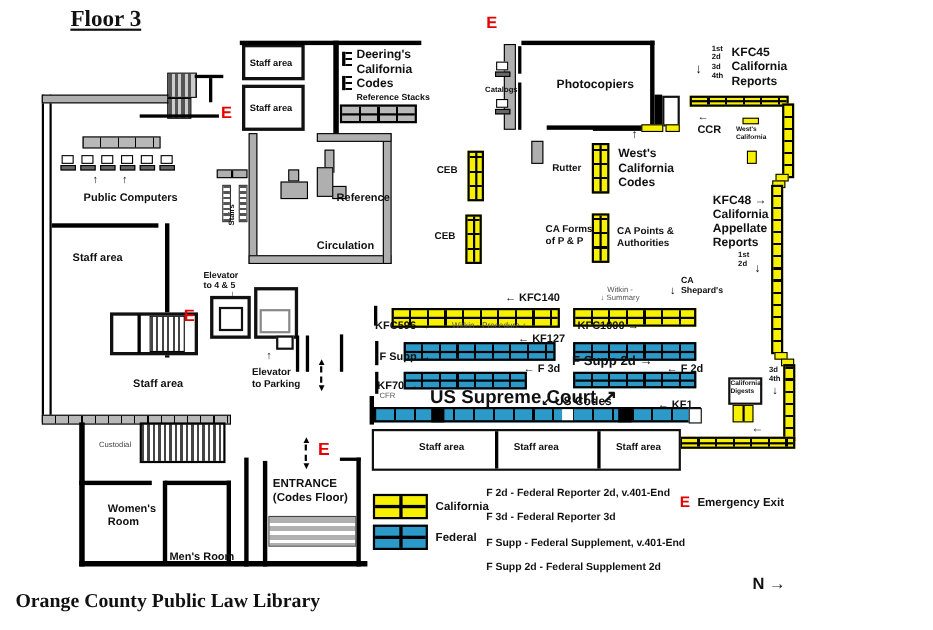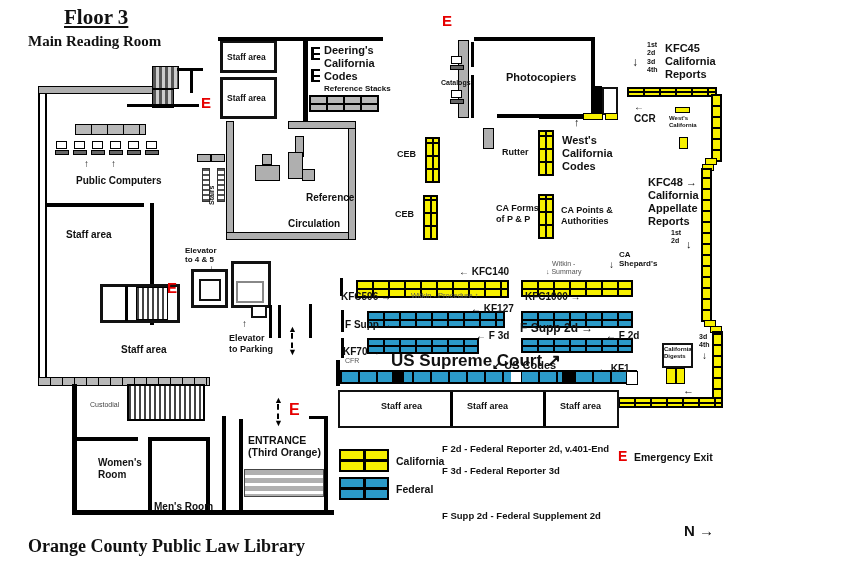--- a/index.html
+++ b/index.html
@@ -39,22 +39,21 @@
   .varrow{position:absolute;display:flex;flex-direction:column;align-items:center;line-height:6px;font-size:9px;color:#000;font-weight:bold;}
   .varrow .dash{width:0;border-left:2px dashed #000;height:15px;margin:1px 0;}
   .vert{writing-mode:vertical-rl;transform:rotate(180deg);}
 </style>
 </head>
 <body>
 
 <div id="map">
 
   <div class="lbl serif" style="left:64px;top:5px;font-size:21px;text-decoration:underline;">Floor 3</div>
-  <div class="lbl serif" style="left:28px;top:33px;font-size:15px;">Main Reading Room</div>
-  <div class="lbl serif" style="left:28px;top:536px;font-size:18px;">Orange County Public Law Library</div>
+  <div class="lbl serif" style="left:14px;top:536px;font-size:18px;">Orange County Public Law Library</div>
 
   <div class="cavity" style="left:38px;top:86px;width:9px;height:298px;"></div>
   <div class="gw" style="left:38px;top:86px;width:117px;height:8px;"></div>
   <div class="hatchs" style="left:152px;top:66px;width:27px;height:23px;"></div>
   <div class="hatchs" style="left:152px;top:89px;width:22px;height:19px;"></div>
   <div class="w" style="left:127px;top:104px;width:72px;height:3px;"></div>
   <div class="w" style="left:177px;top:68px;width:26px;height:3px;"></div>
   <div class="w" style="left:190px;top:71px;width:3px;height:22px;"></div>
   <div class="eexit" style="left:201px;top:94px;font-size:15px;">E</div>
 
@@ -154,21 +153,21 @@
 Authorities</div>
 
   <div class="gw" style="left:226px;top:121px;width:8px;height:119px;"></div>
   <div class="gw" style="left:226px;top:232px;width:130px;height:8px;"></div>
   <div class="gw" style="left:348px;top:121px;width:8px;height:119px;"></div>
   <div class="gw" style="left:288px;top:121px;width:68px;height:8px;"></div>
   <div class="gw" style="left:262px;top:154px;width:10px;height:11px;"></div>
   <div class="gw" style="left:255px;top:165px;width:25px;height:16px;"></div>
   <div class="gw" style="left:288px;top:152px;width:15px;height:27px;"></div>
   <div class="gw" style="left:302px;top:169px;width:13px;height:12px;"></div>
-  <div class="lbl" style="left:259px;top:192px;font-size:10px;padding-left:47px;">Reference</div>
+  <div class="lbl" style="left:259px;top:175px;font-size:10px;padding-left:47px;">Reference</div>
   <div class="lbl" style="left:288px;top:218px;font-size:10px;">Circulation</div>
 
   <div class="gw" style="left:197px;top:154px;width:28px;height:8px;background-image:linear-gradient(#000,#000);background-size:2px 100%;background-position:50% 0;background-repeat:no-repeat;"></div>
   <div class="hatchh" style="left:202px;top:168px;width:8px;height:34px;"></div>
   <div class="hatchh" style="left:217px;top:168px;width:8px;height:34px;"></div>
   <div class="lbl vert" style="left:208px;top:167px;font-size:7px;height:38px;">Stairs</div>
 
   <div class="gseg" style="left:75px;top:124px;width:71px;height:11px;"></div>
   <div class="pc" style="left:55px;top:141px;">
       <div class="scr"></div>
@@ -281,21 +280,21 @@
   <div class="w" style="left:239px;top:419px;width:4px;height:96px;"></div>
   <div class="w" style="left:324px;top:416px;width:4px;height:99px;"></div>
   <div class="w" style="left:309px;top:416px;width:19px;height:3px;"></div>
   <div class="varrow" style="left:274px;top:397px;">
     <span>▲</span>
       <span class="dash"></span>
       <span>▼</span>
   </div>
   <div class="eexit" style="left:289px;top:401px;font-size:16px;">E</div>
   <div class="lbl" style="left:248px;top:434px;font-size:10.5px;">ENTRANCE
-(Third Orange)</div>
+(Codes Floor)</div>
   <div class="steps" style="left:244px;top:469px;width:80px;height:28px;"></div>
 
   <div class="gseg" style="left:38px;top:377px;width:172px;height:9px;background-image:repeating-linear-gradient(90deg,transparent 0 11px,#000 11px 12px);"></div>
   <div class="w" style="left:72px;top:384px;width:5px;height:131px;"></div>
   <div class="w" style="left:72px;top:510px;width:262px;height:5px;"></div>
   <div class="hatchv" style="left:127px;top:384px;width:78px;height:37px;"></div>
   <div class="lbl gray-lbl" style="left:90px;top:401px;font-size:7px;color:#444;">Custodial</div>
   <div class="w" style="left:72px;top:437px;width:66px;height:4px;"></div>
   <div class="w" style="left:150px;top:437px;width:60px;height:4px;"></div>
   <div class="w" style="left:148px;top:437px;width:4px;height:76px;"></div>
@@ -303,19 +302,20 @@
   <div class="lbl" style="left:98px;top:457px;font-size:10px;">Women's
 Room</div>
   <div class="lbl" style="left:154px;top:457px;font-size:10px;margin-top:44px;">Men's Room</div>
 
   <div class="leg" style="left:339px;top:449px;width:50px;height:23px;background-color:#f7f000;"></div>
   <div class="lbl" style="left:396px;top:455px;font-size:10.5px;">California</div>
   <div class="leg" style="left:339px;top:477px;width:50px;height:23px;background-color:#2b9ac8;"></div>
   <div class="lbl" style="left:396px;top:483px;font-size:10.5px;">Federal</div>
   <div class="lbl" style="left:442px;top:443px;font-size:9.5px;">F 2d - Federal Reporter 2d, v.401-End</div>
   <div class="lbl" style="left:442px;top:465px;font-size:9.5px;">F 3d - Federal Reporter 3d</div>
+  <div class="lbl" style="left:442px;top:488px;font-size:9.5px;">F Supp - Federal Supplement, v.401-End</div>
   <div class="lbl" style="left:442px;top:510px;font-size:9.5px;">F Supp 2d - Federal Supplement 2d</div>
   <div class="eexit" style="left:618px;top:448px;font-size:14px;">E</div>
   <div class="lbl" style="left:634px;top:451px;font-size:10.5px;">Emergency Exit</div>
 
   <div class="lbl" style="left:684px;top:522px;font-size:15px;">N →</div>
 
 </div>
 
 </body></html>

